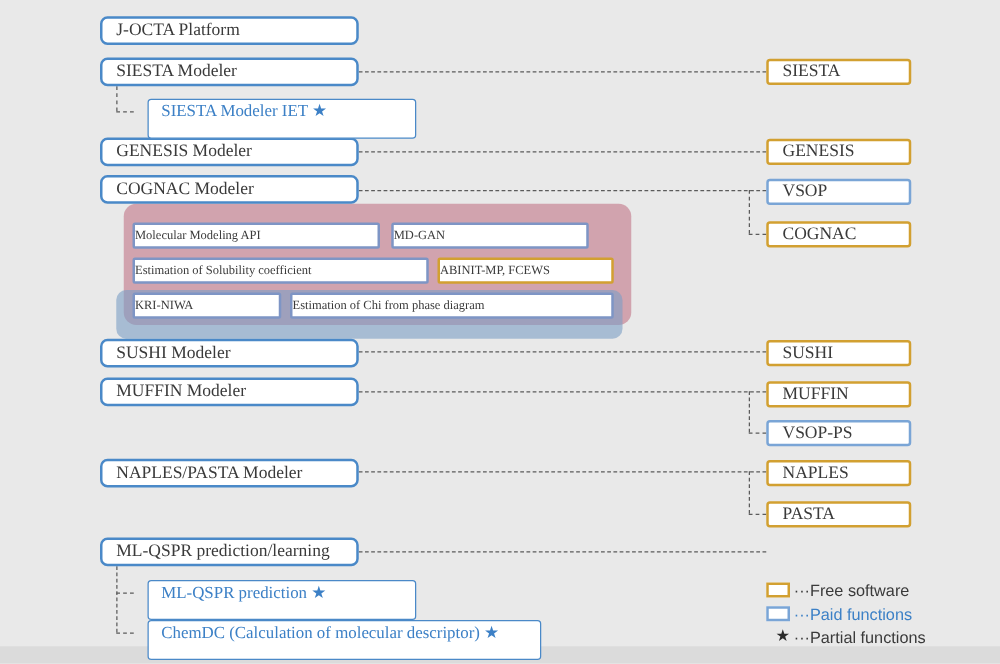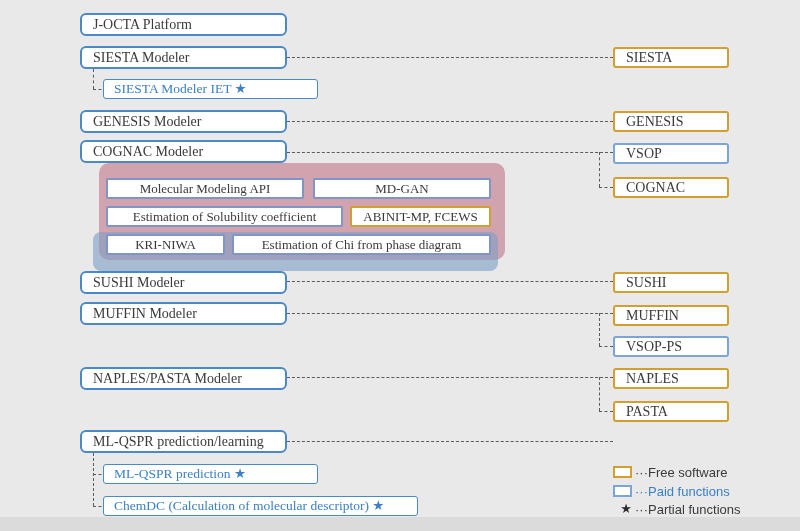--- a/index.html
+++ b/index.html
@@ -11,27 +11,27 @@
   }
   .bottom-strip{position:absolute;left:0;top:517px;width:800px;height:14px;background:#dbdbdb;}
   
   .panel{position:absolute;border-radius:10px;}
   .panel.pink{left:99px;top:163px;width:406px;height:97px;background:#d1a3ae;z-index:1;}
   .panel.blue{left:93px;top:232px;width:405px;height:39px;background:rgba(124,158,197,0.60);border-radius:8px;z-index:2;}
   
   .box{position:absolute;background:#fff;box-sizing:border-box;white-space:nowrap;overflow:hidden;z-index:3;font-family:Liberation Serif, serif;}
   .lbox{left:80px;width:207px;height:23px;border:2px solid #4a89c8;border-radius:6px;
         font-size:14px;line-height:19px;padding-left:11px;}
-  .sbox{left:103px;height:20px;border:1.5px solid #4a89c8;border-radius:3px;
+  .sbox{left:118px;height:32px;border:1.5px solid #4a89c8;border-radius:3px;
         font-size:13.5px;line-height:17px;padding-left:10px;color:#3c80c6;}
   .rbox{left:613px;width:116px;height:21px;border:2px solid #d2a031;border-radius:3px;
         font-size:14px;line-height:17px;padding-left:11px;}
   .rbox.paid{border-color:#7aa5d6;}
   .pbox{height:21px;border:2px solid #7e95c5;border-radius:2px;
-        font-size:13px;line-height:17px;text-align:center;}
+        font-size:10px;line-height:17px;}
   .pbox.free{border-color:#d2a031;}
   
   .hline{position:absolute;height:0;border-top:1.6px dashed #5b5b5b;z-index:0;}
   .vline{position:absolute;width:0;border-left:1.6px dashed #5b5b5b;z-index:0;}
   
   .legend-row{position:absolute;left:613px;display:flex;align-items:center;height:12px;font-size:13px;}
   .swatch{width:15px;height:8px;background:#fff;box-sizing:content-box;border:2px solid #d2a031;margin-right:3px;flex:0 0 auto;}
   .swatch.paid{border-color:#7aa5d6;}
   .legend-star{width:19px;text-align:right;margin-right:3px;font-size:13px;color:#2b2b2b;flex:0 0 auto;line-height:12px;}
   .legend-label.paid{color:#3c80c6;}
@@ -72,21 +72,21 @@
   <div class="box lbox" style="top:271px">SUSHI Modeler</div>
   <div class="box lbox" style="top:302px">MUFFIN Modeler</div>
   <div class="box lbox" style="top:367px">NAPLES/PASTA Modeler</div>
   <div class="box lbox" style="top:430px">ML-QSPR prediction/learning</div>
 
   <div class="box sbox" style="top:79px;width:215px">SIESTA Modeler IET ★</div>
   <div class="box sbox" style="top:464px;width:215px">ML-QSPR prediction ★</div>
   <div class="box sbox" style="top:496px;width:315px">ChemDC (Calculation of molecular descriptor) ★</div>
 
   <div class="box pbox" style="left:106px;top:178px;width:198px">Molecular Modeling API</div>
-  <div class="box pbox" style="left:313px;top:178px;width:178px">MD-GAN</div>
+  <div class="box pbox" style="left:313px;top:178px;width:158px">MD-GAN</div>
   <div class="box pbox" style="left:106px;top:206px;width:237px">Estimation of Solubility coefficient</div>
   <div class="box pbox free" style="left:350px;top:206px;width:141px">ABINIT-MP, FCEWS</div>
   <div class="box pbox" style="left:106px;top:234px;width:119px">KRI-NIWA</div>
   <div class="box pbox" style="left:232px;top:234px;width:259px">Estimation of Chi from phase diagram</div>
 
   <div class="box rbox" style="top:47px">SIESTA</div>
   <div class="box rbox" style="top:111px">GENESIS</div>
   <div class="box rbox paid" style="top:143px">VSOP</div>
   <div class="box rbox" style="top:177px">COGNAC</div>
   <div class="box rbox" style="top:272px">SUSHI</div>

